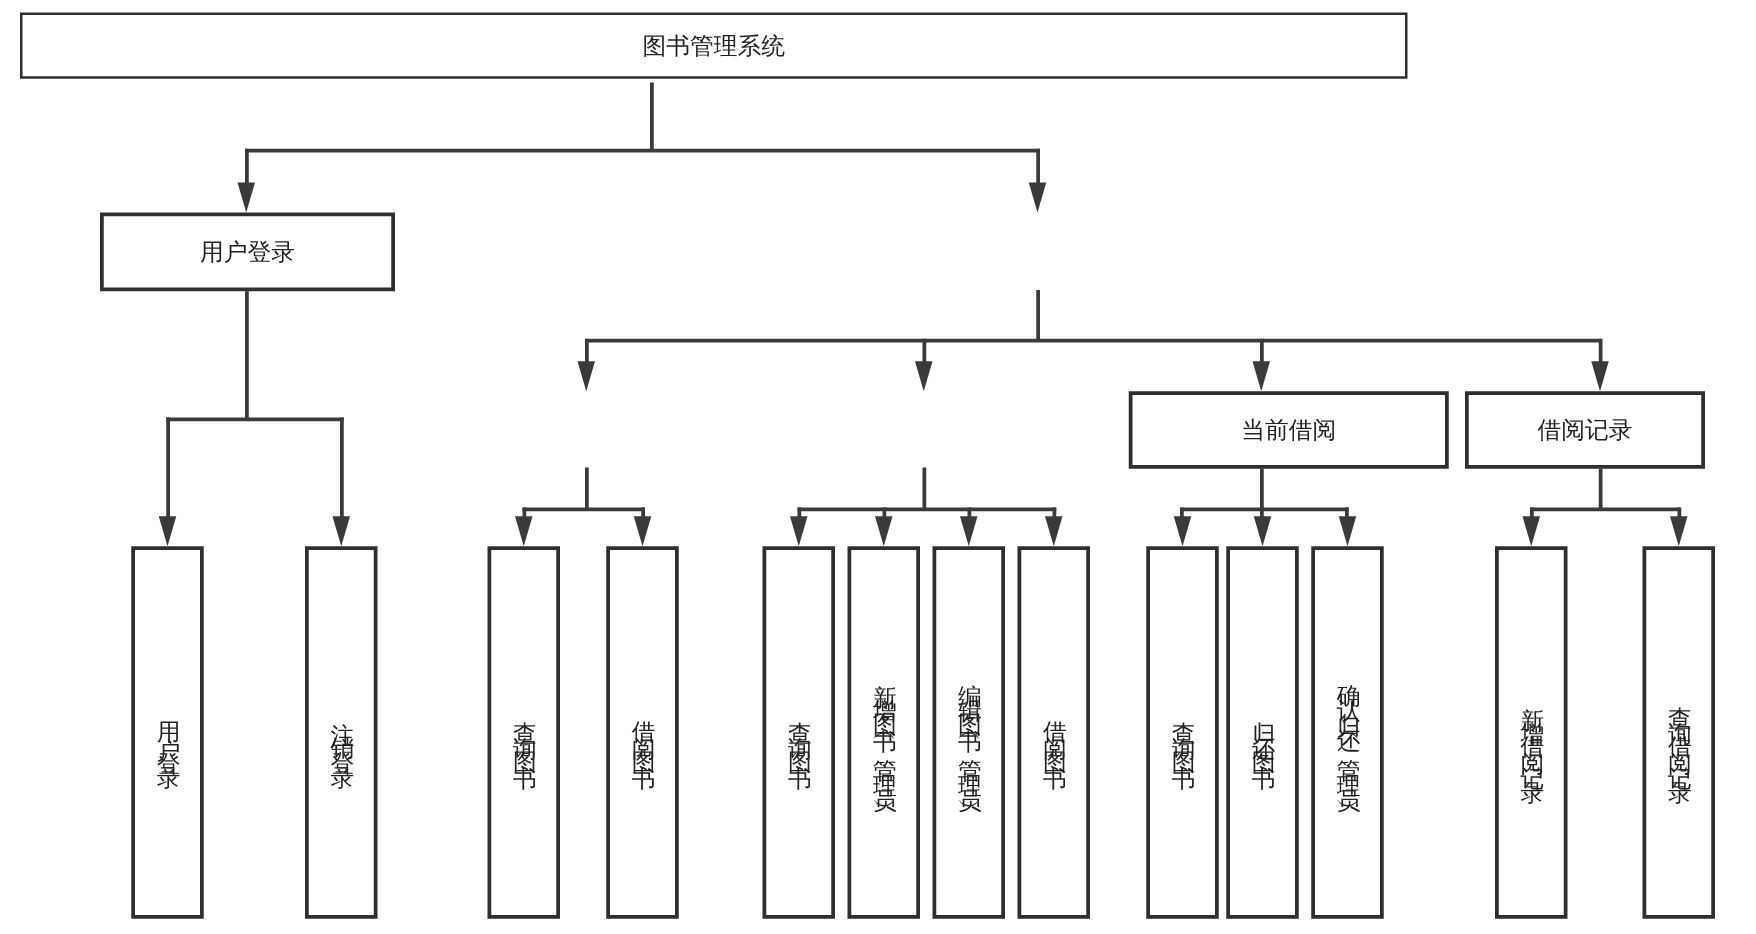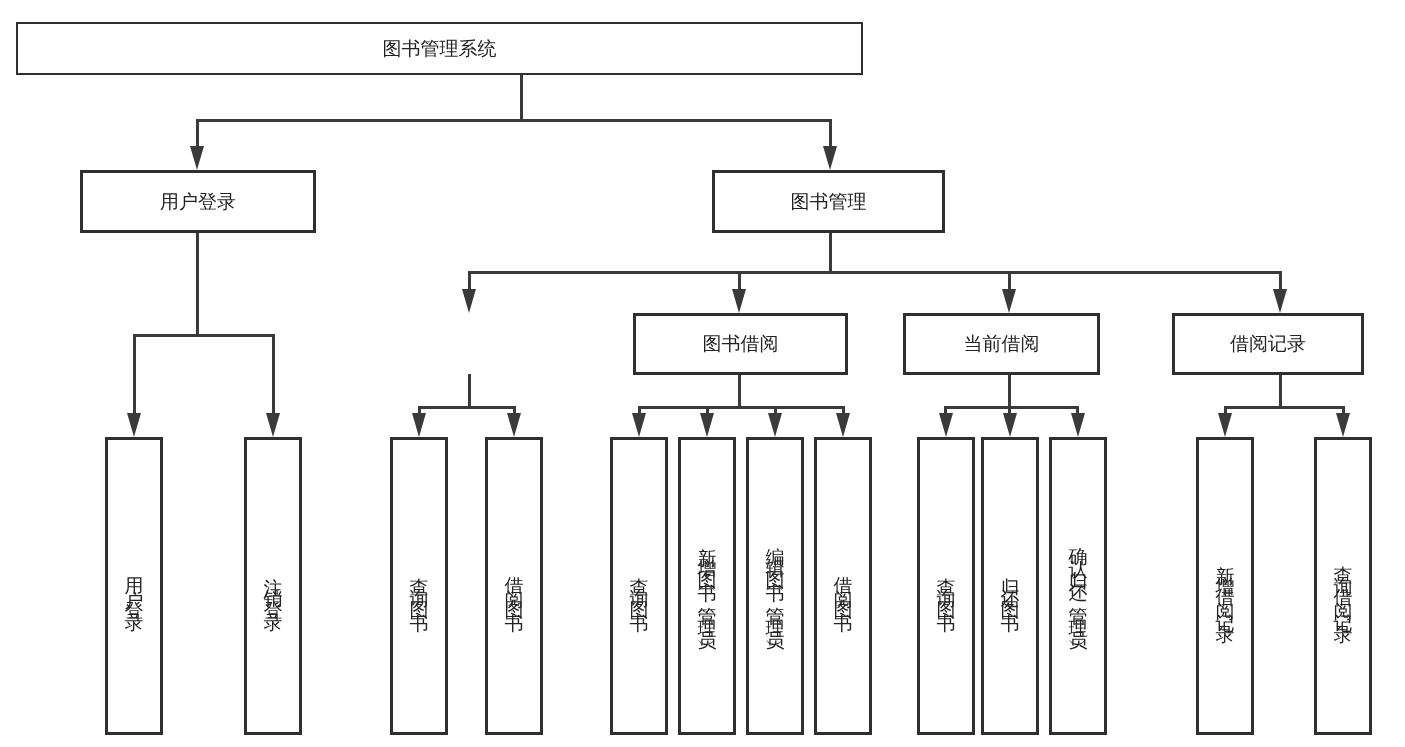--- a/index.html
+++ b/index.html
@@ -104,35 +104,29 @@
   <div class="vl" style="left:1076px;top:406px;height:12px"></div>
   <div class="ah" style="left:1071px;top:413px"></div>
 
   <div class="vl" style="left:1279px;top:374px;height:34px"></div>
   <div class="hl" style="left:1224px;top:406px;width:120px"></div>
   <div class="vl" style="left:1224px;top:406px;height:12px"></div>
   <div class="ah" style="left:1218px;top:413px"></div>
   <div class="vl" style="left:1342px;top:406px;height:12px"></div>
   <div class="ah" style="left:1336px;top:413px"></div>
 
-  <div class="box root" style="left:16px;top:22px;width:847px;height:53px">
+  <div class="box root" style="left:16px;top:10px;width:1110px;height:53px">
     <span>图书管理系统</span>
   </div>
 
   <div class="box" style="left:80px;top:170px;width:236px;height:63px">
     <span>用户登录</span>
   </div>
-  <div class="box" style="left:712px;top:170px;width:233px;height:63px">
-    <span>图书管理</span>
-  </div>
 
-  <div class="box" style="left:633px;top:313px;width:215px;height:62px">
-    <span>图书借阅</span>
-  </div>
-  <div class="box" style="left:903px;top:313px;width:197px;height:62px">
+  <div class="box" style="left:903px;top:313px;width:256px;height:62px">
     <span>当前借阅</span>
   </div>
   <div class="box" style="left:1172px;top:313px;width:192px;height:62px">
     <span>借阅记录</span>
   </div>
 
   <div class="box vbox" style="left:105px;top:437px;width:58px;height:298px">
     <span class="vtext">用户登录</span>
   </div>
   <div class="box vbox" style="left:244px;top:437px;width:58px;height:298px">

